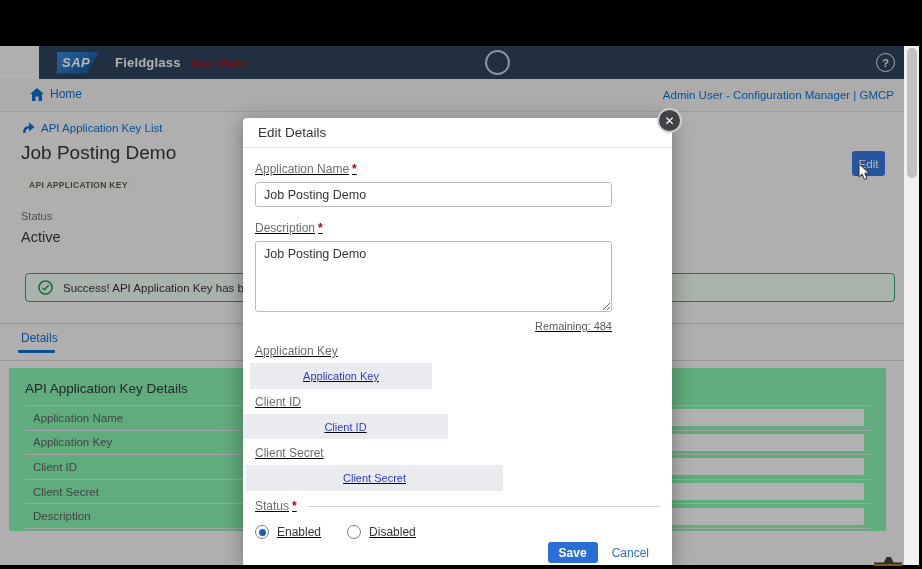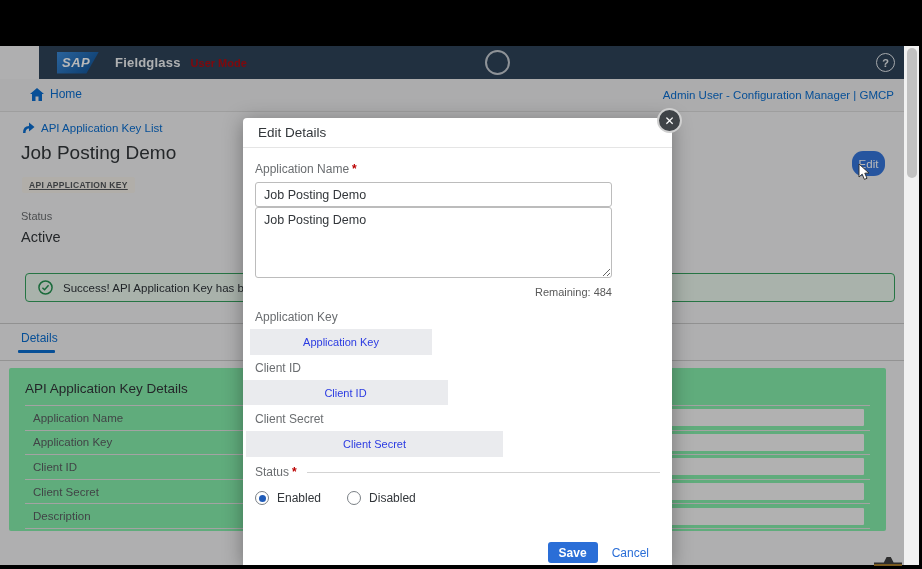--- a/index.html
+++ b/index.html
@@ -31,24 +31,24 @@
 
   
   .homebar { position:absolute; left:0; top:33px; width:904px; height:33px; background:#efeff0; border-bottom:1px solid #dcdcdc; }
   .home-link { position:absolute; left:30px; top:8px; display:flex; align-items:center; gap:6px; color:#0a6ed1; font-size:12px; }
   .user-context { position:absolute; right:10px; top:10px; color:#0a6ed1; font-size:11.5px; }
 
   
   .breadcrumb { position:absolute; left:22px; top:76px; display:flex; align-items:center; gap:6px; color:#0a6ed1; font-size:11.5px; }
   .page-title { position:absolute; left:21px; top:96px; font-size:19px; color:#32363a; }
   .badge { position:absolute; left:22px; top:131px; background:#f5f2ea; color:#54575b; font-size:8.5px; font-weight:bold;
-    letter-spacing:.3px; padding:3px 7px; border-radius:2px;text-decoration:underline; }
+    letter-spacing:.3px; padding:3px 7px; border-radius:2px; }
   .status-label { position:absolute; left:21px; top:164px; font-size:11px; color:#6a6d70; }
   .status-value { position:absolute; left:21px; top:183px; font-size:14.5px; color:#32363a; }
-  .edit-btn { position:absolute; left:852px; top:105px; width:33px; height:25px; background:#3576dd; border:none; border-radius:11px;
+  .edit-btn { position:absolute; left:852px; top:105px; width:33px; height:25px; background:#3576dd; border:none; border-radius:3px;
     color:#fff; font-size:11.5px; display:flex; align-items:center; justify-content:center; }
 
   .success { position:absolute; left:25px; top:227px; width:870px; height:29px; background:#eaf7ee; border:1px solid #35a35f;
     border-radius:4px; display:flex; align-items:center; overflow:hidden; }
   .success .txt { font-size:11.5px; color:#2e3338; white-space:nowrap; }
   .success svg { margin:0 10px 0 12px; flex:none; }
 
   .divider1 { position:absolute; left:0; top:277px; width:904px; height:1px; background:#c9c9c9; }
   .tab { position:absolute; left:21px; top:285px; color:#0a6ed1; font-size:12px; }
   .tab-underline { position:absolute; left:18px; top:304px; width:37px; height:3px; background:#0a6ed1; border-radius:1px; }
@@ -67,21 +67,21 @@
   .scrollbar { position:absolute; left:904px; top:0; width:15px; height:519px; background:#f1f1f1; z-index:45; }
   .thumb { position:absolute; left:2.5px; top:2px; width:10px; height:130px; background:#c1c1c1; border-radius:5px; }
 
   
   .modal { position:absolute; left:243px; top:118px; width:429px; height:447px; background:#fff; border-radius:4px 4px 0 0;
     box-shadow:0 3px 20px rgba(0,0,0,.35); z-index:60; }
   .modal-close { position:absolute; left:414px; top:-10px; width:25px; height:25px; background:#3f4347; border:2px solid #cfcfcf;
     border-radius:50%; color:#fff; font-size:12px; display:flex; align-items:center; justify-content:center; z-index:5; }
   .modal-header { height:30px; border-bottom:1px solid #e5e5e5; display:flex; align-items:center; padding:0 15px; }
   .modal-title { font-size:13.5px; color:#32363a; }
-  .modal-body { padding:14px 12px 0 12px; }
+  .modal-body { padding:14px 12px 0 12px;text-decoration:underline; }
   .f-label { font-size:12px; color:#6a6d70; margin-bottom:6px; }
   .req { color:#bb0000; font-weight:bold; margin-left:3px; }
   .f-input { width:357px; height:25px; border:1px solid #bcbcbc; border-radius:3px; font-size:12.5px; color:#32363a;
     padding:0 8px; font-family:"Liberation Sans", sans-serif; background:#fff; }
   .f-textarea { width:357px; height:71px; border:1px solid #bcbcbc; border-radius:3px; font-size:12.5px; color:#32363a;
     padding:5px 8px; font-family:"Liberation Sans", sans-serif; resize:vertical; background:#fff; }
   .remaining { width:357px; text-align:right; font-size:11px; color:#595959; margin-top:4px; }
   .sec-label { font-size:12px; color:#6a6d70; margin-top:12px; margin-bottom:5px; }
   .masked { background:#eaebee; display:flex; align-items:center; justify-content:center; }
   .masked span { color:#2b3be2; font-size:11px; }
@@ -195,20 +195,23 @@
     <div class="modal-header">
       <span class="modal-title">Edit Details</span>
     </div>
     <div class="modal-body">
 
       <div class="f-label">
         <span>Application Name</span><span class="req">*</span>
       </div>
       <input class="f-input" type="text" value="Job Posting Demo" style="">
 
+      <div class="f-label" style="margin-top:14px;">
+        <span>Description</span><span class="req">*</span>
+      </div>
       <textarea class="f-textarea" style="">Job Posting Demo</textarea>
       <div class="remaining">Remaining: 484</div>
 
       <div class="sec-label">Application Key</div>
       <div class="masked masked-appkey">
         <span>Application Key</span>
       </div>
 
       <div class="sec-label" style="margin-top:6px;">Client ID</div>
       <div class="masked masked-clientid">

